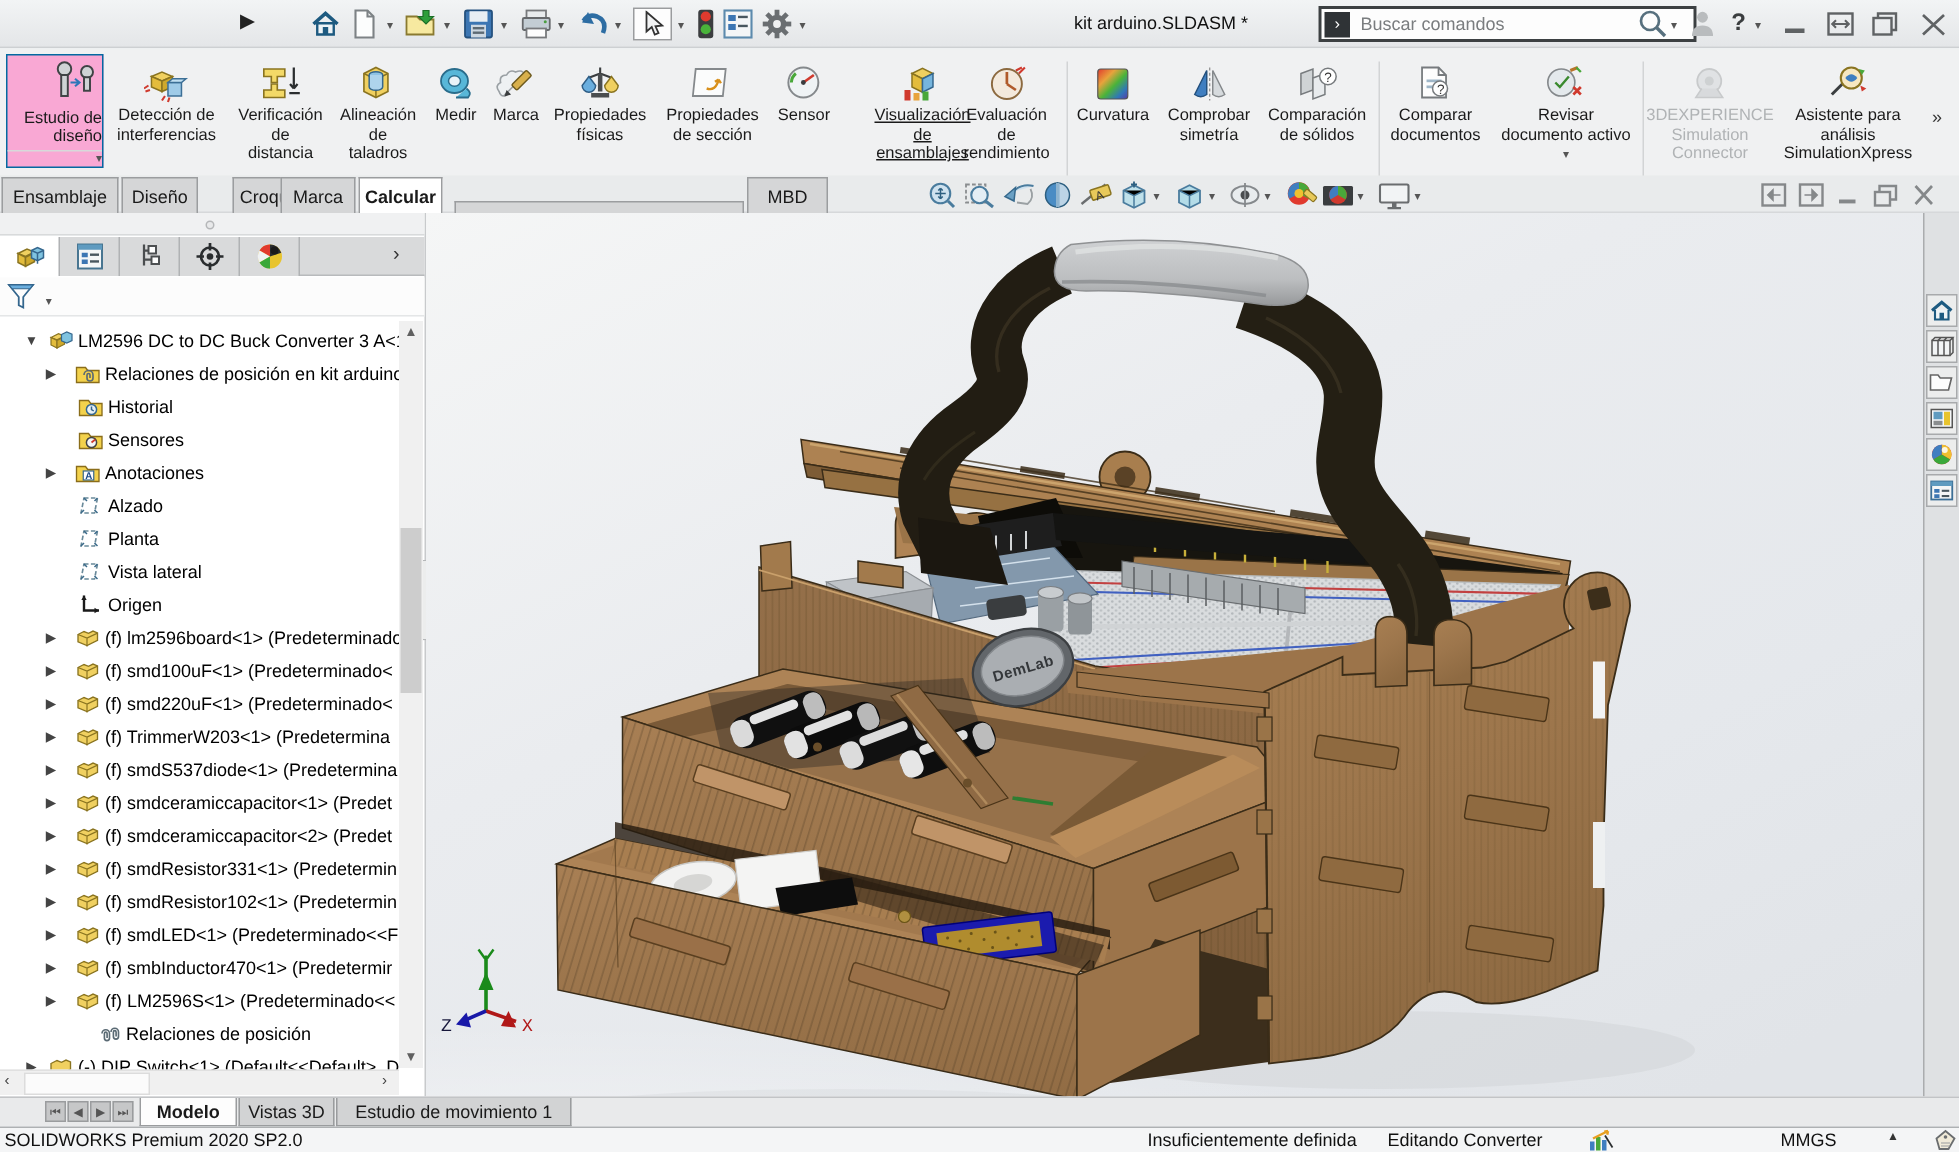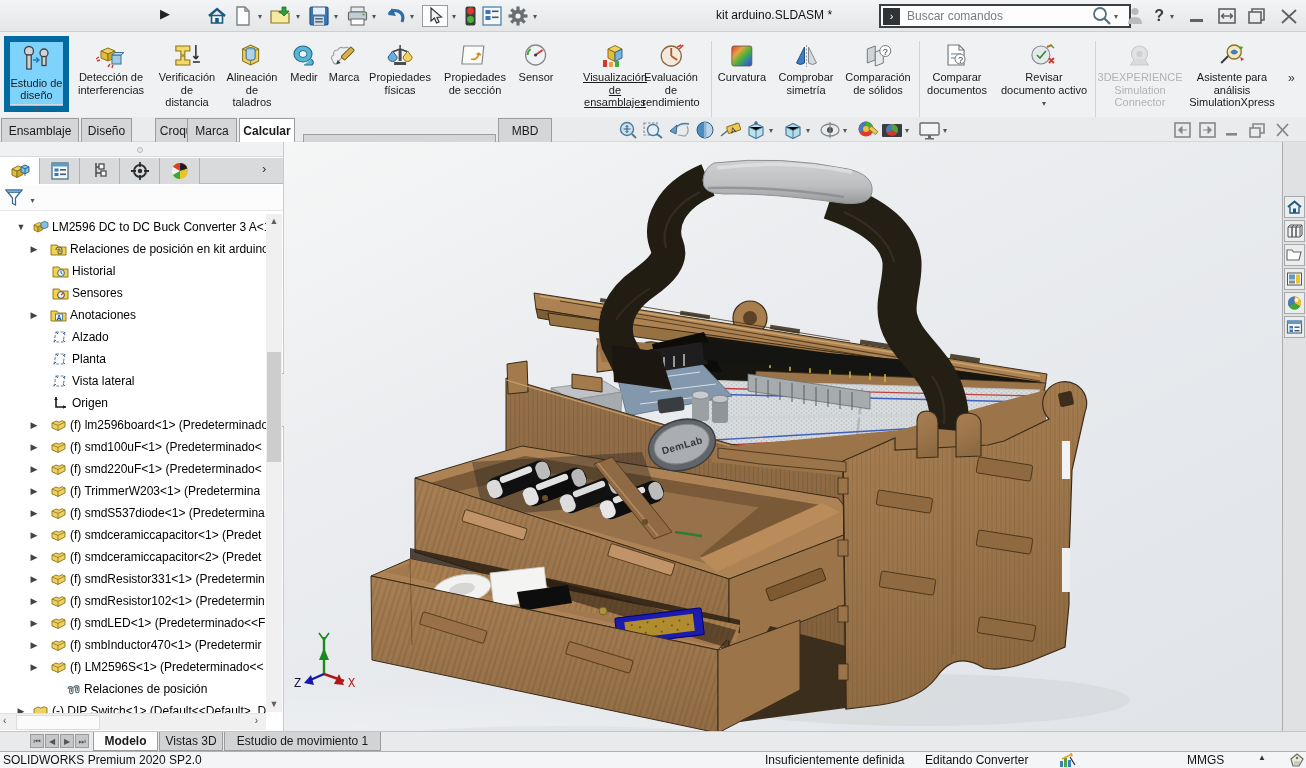--- a/index.html
+++ b/index.html
@@ -16,22 +16,22 @@
 .ti { width:22px; height:22px; margin-right:4px; display:flex; align-items:center; justify-content:center; }
 .tcaret { width:9px; font-size:8px; color:#555; margin-right:3px; }
 .doctitle { position:absolute; left:668px; top:8px; font-size:12px; color:#111;margin-left:48px; }
 .searchbox { position:absolute; left:879px; top:4px; width:252px; height:24px; background:#fdfdfd;
   border:2px solid #3c4042; display:flex; align-items:center; }
 .searchbox .sqicon { width:17px; height:17px; background:#2f3336; margin-left:2px; color:#fff; font-size:11px; display:flex; align-items:center; justify-content:center; }
 .searchbox .ph { color:#7a7d7f; font-size:12px; margin-left:7px; flex:1; }
 .winbtns { position:absolute; right:0; top:0; height:32px; display:flex; align-items:center; }
 
 .ribbon { position:absolute; left:0; top:33px; width:1306px; height:84px; background:#f0f1f2; }
-.bigbtn { position:absolute; left:4px; top:3px; width:65px; height:76px; background:#7dd3fc;
-  border:6px solid #0369a1; text-align:center; font-size:11px; color:#1a1a1a; }
+.bigbtn { position:absolute; left:4px; top:3px; width:65px; height:76px; background:#f9a8d4;
+  border:1px solid #0369a1; text-align:right; font-size:11px; color:#1a1a1a; }
 .ritem { position:absolute; top:10px; text-align:center; font-size:11px; color:#1a1a1a; line-height:12.5px; }
 .ritem .ric { height:28px; display:flex; align-items:flex-start; justify-content:center; }
 .rsep { position:absolute; top:8px; width:1px; height:100px; background:#d2d4d5; }
 .gray { color:#b0b3b5; }
 
 .tabrow { position:absolute; left:0; top:117px; width:1306px; height:25px; background:#e9ebec; border-bottom:1px solid #d6d8da;}
 .rtab { position:absolute; top:1px; height:24px; background:#d5d6d7; border:1px solid #9b9d9f; border-bottom:none;
   font-size:12px; color:#1a1a1a; display:flex; align-items:center; justify-content:center; }
 .rtab.active { background:#ffffff; font-weight:bold; }
 .hud { position:absolute; top:3px; height:20px; display:flex; align-items:center; }

